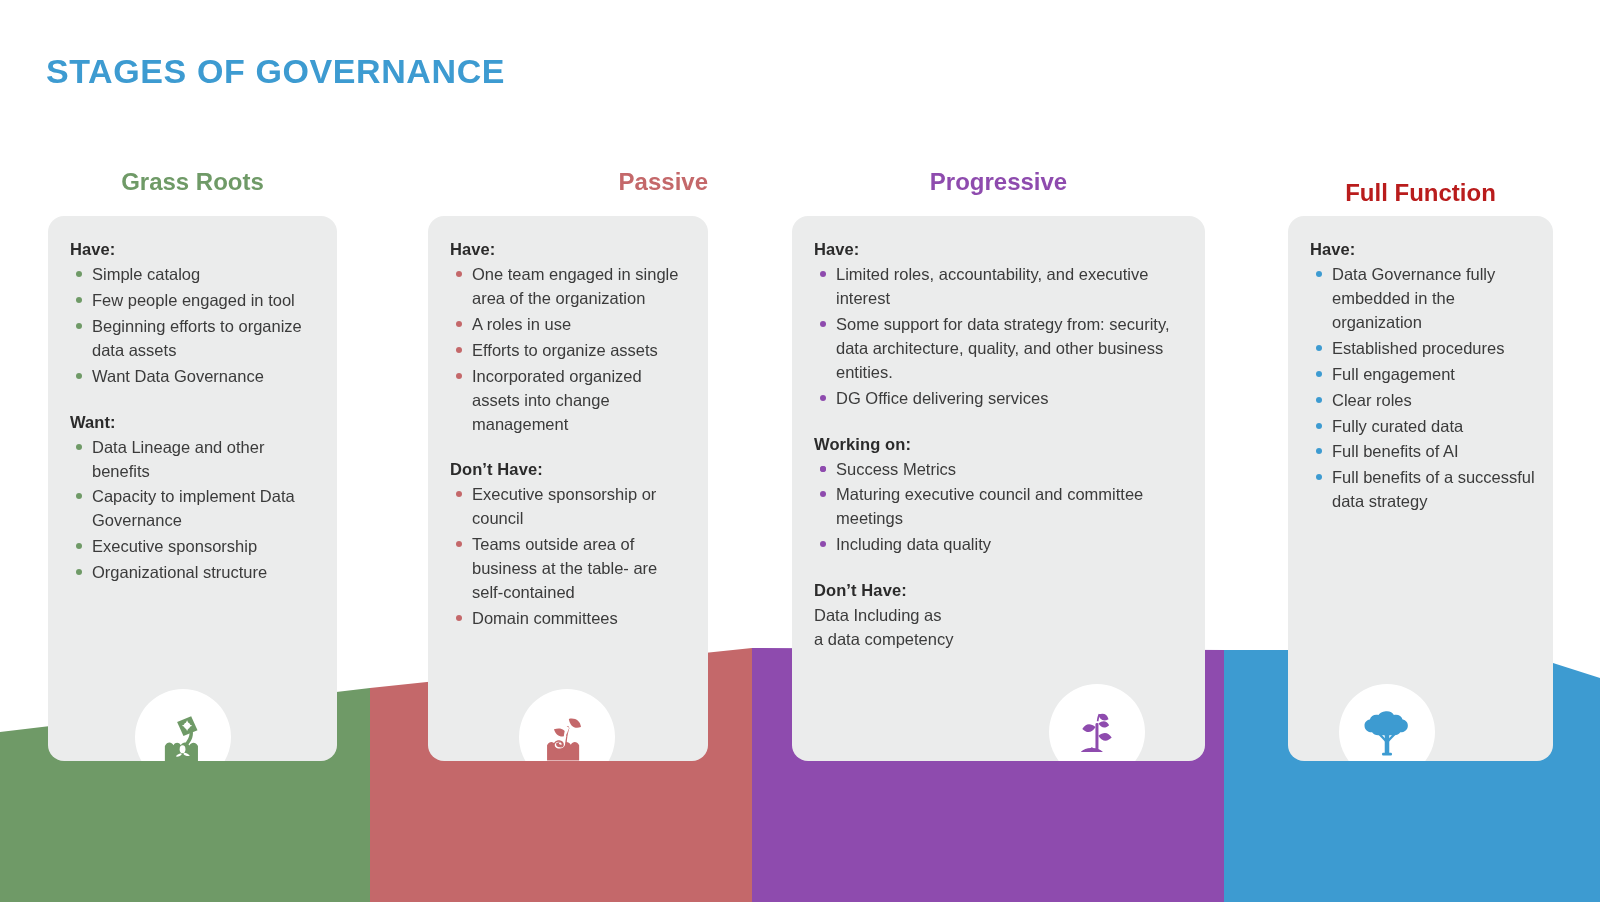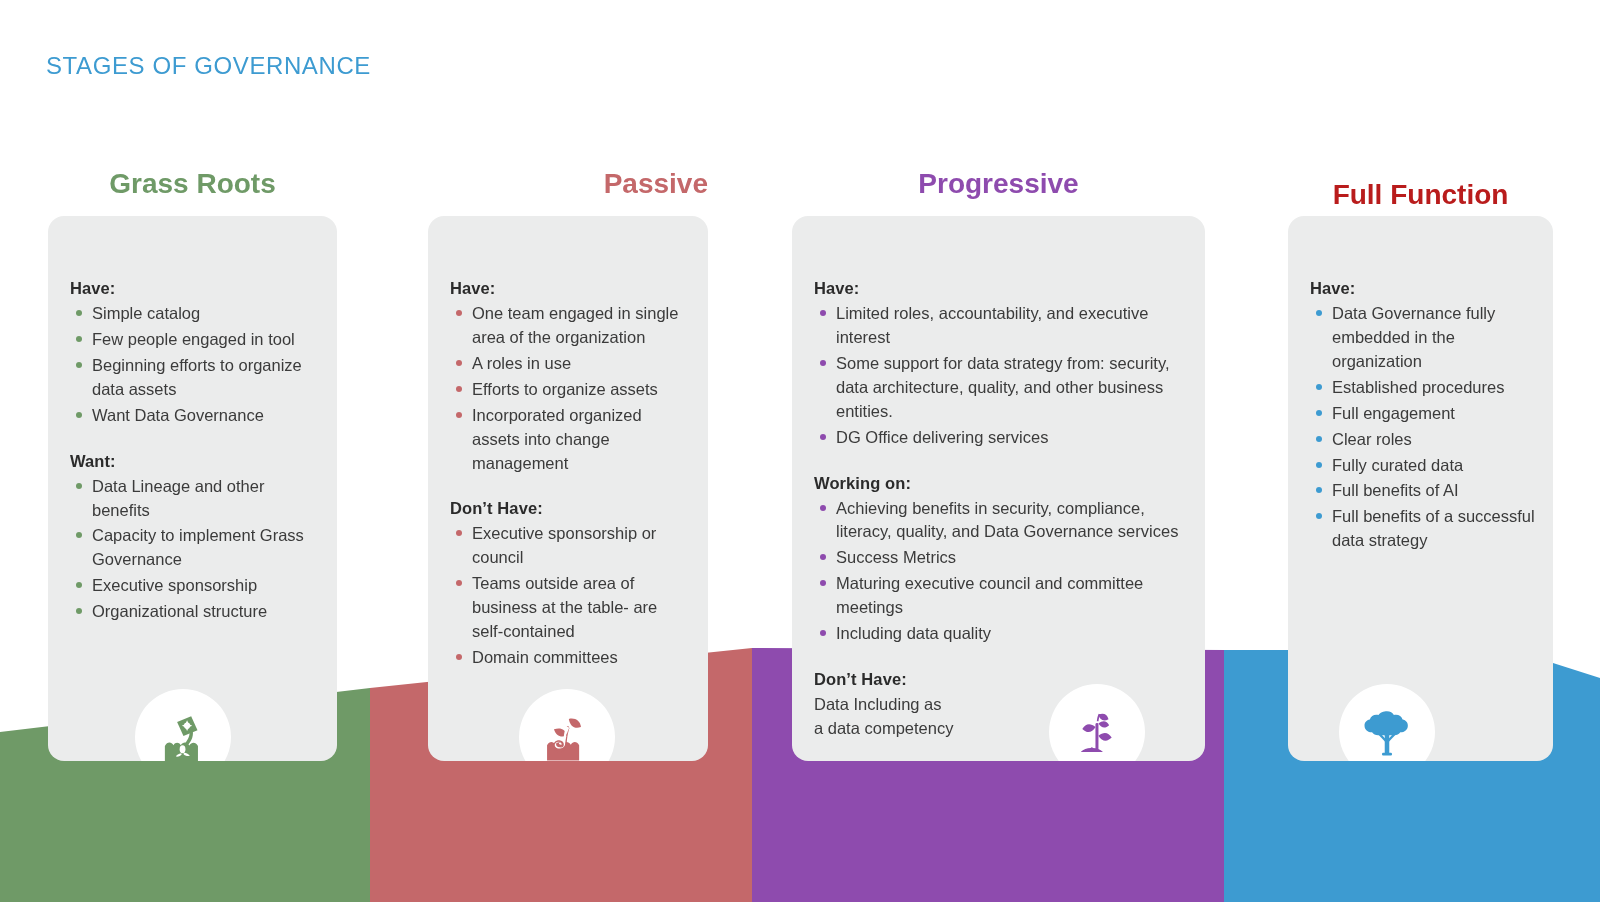--- a/index.html
+++ b/index.html
@@ -12,45 +12,44 @@
     position:relative;
   }
   #stage{position:absolute;inset:0;width:1600px;height:902px;}
 
   
   #bands{position:absolute;left:0;top:0;width:1600px;height:902px;z-index:0;}
 
   
   .page-title{
     position:absolute;left:46px;top:52px;
-    font-size:24px;font-weight:normal;letter-spacing:.6px;
+    font-size:34px;font-weight:bold;letter-spacing:.6px;
     color:#3d9bd1;
     white-space:nowrap;
   }
 
   
   .column{position:absolute;z-index:2;}
   .col-heading{
     position:absolute;top:0;left:0;width:100%;
     text-align:center;
-    font-size:28px;font-weight:bold;
+    font-size:24px;font-weight:bold;
     white-space:nowrap;
   }
   .card{
     position:absolute;top:48px;left:0;width:100%;
     background:#ebecec;
     border-radius:16px;
     box-sizing:border-box;
     overflow:hidden;
   }
   .card-inner{
     padding:24px 18px 20px 20px;
     position:relative;
     z-index:2;
-    margin-top:39px;
   }
 
   
   .sec-title{
     font-size:16.5px;font-weight:bold;color:#2b2b2b;
     margin:0 0 4px 2px;
     letter-spacing:.1px;
   }
   .sec-gap{height:22px;}
   ul.bullets{list-style:none;margin:0 0 0 0;padding:0;}
@@ -105,21 +104,21 @@
           <li><span class="dot" style="background:#6f9a67;"></span><span>Few people engaged in tool</span></li>
           <li><span class="dot" style="background:#6f9a67;"></span><span>Beginning efforts to organize data assets</span></li>
           <li><span class="dot" style="background:#6f9a67;"></span><span>Want Data Governance</span></li>
         </ul>
 
         <div class="sec-gap"></div>
 
         <div class="sec-title">Want:</div>
         <ul class="bullets">
           <li><span class="dot" style="background:#6f9a67;"></span><span>Data Lineage and other benefits</span></li>
-          <li><span class="dot" style="background:#6f9a67;"></span><span>Capacity to implement Grass Governance</span></li>
+          <li><span class="dot" style="background:#6f9a67;"></span><span>Capacity to implement Data Governance</span></li>
           <li><span class="dot" style="background:#6f9a67;"></span><span>Executive sponsorship</span></li>
           <li><span class="dot" style="background:#6f9a67;"></span><span>Organizational structure</span></li>
         </ul>
 
       </div>
 
       <div class="icon-badge" style="left:87px;top:473px;">
         <svg width="58" height="58" viewBox="0 0 64 64">
           <g fill="#6f9a67">
             <path d="M12,42 c2.5,-5 7,-5 9.5,-1 c2,-3.4 6,-3.4 8,0 c2.4,-4 7,-4 9.5,0.4 c2.4,-4.2 7,-4.2 9.5,0.6 L48.5,60 L12,60 Z"></path>
@@ -183,21 +182,21 @@
         <ul class="bullets">
           <li><span class="dot" style="background:#8e4bae;"></span><span>Limited roles, accountability, and executive interest</span></li>
           <li><span class="dot" style="background:#8e4bae;"></span><span>Some support for data strategy from: security, data architecture, quality, and other business entities.</span></li>
           <li><span class="dot" style="background:#8e4bae;"></span><span>DG Office delivering services</span></li>
         </ul>
 
         <div class="sec-gap"></div>
 
         <div class="sec-title">Working on:</div>
         <ul class="bullets">
-          <li><span class="dot" style="background:#8e4bae;"></span><span>Achieving benefits in security, compliance, literacy, quality, and Data Governance services</span></li>
+          <li><span class="dot" style="background:#8e4bae;"></span></li>
           <li><span class="dot" style="background:#8e4bae;"></span><span>Success Metrics</span></li>
           <li><span class="dot" style="background:#8e4bae;"></span><span>Maturing executive council and committee meetings</span></li>
           <li><span class="dot" style="background:#8e4bae;"></span><span>Including data quality</span></li>
         </ul>
 
         <div class="sec-gap"></div>
 
         <div class="sec-title">Don’t Have:</div>
         <div class="plain-line">Data Including as</div>
         <div class="plain-line">a data competency</div>

